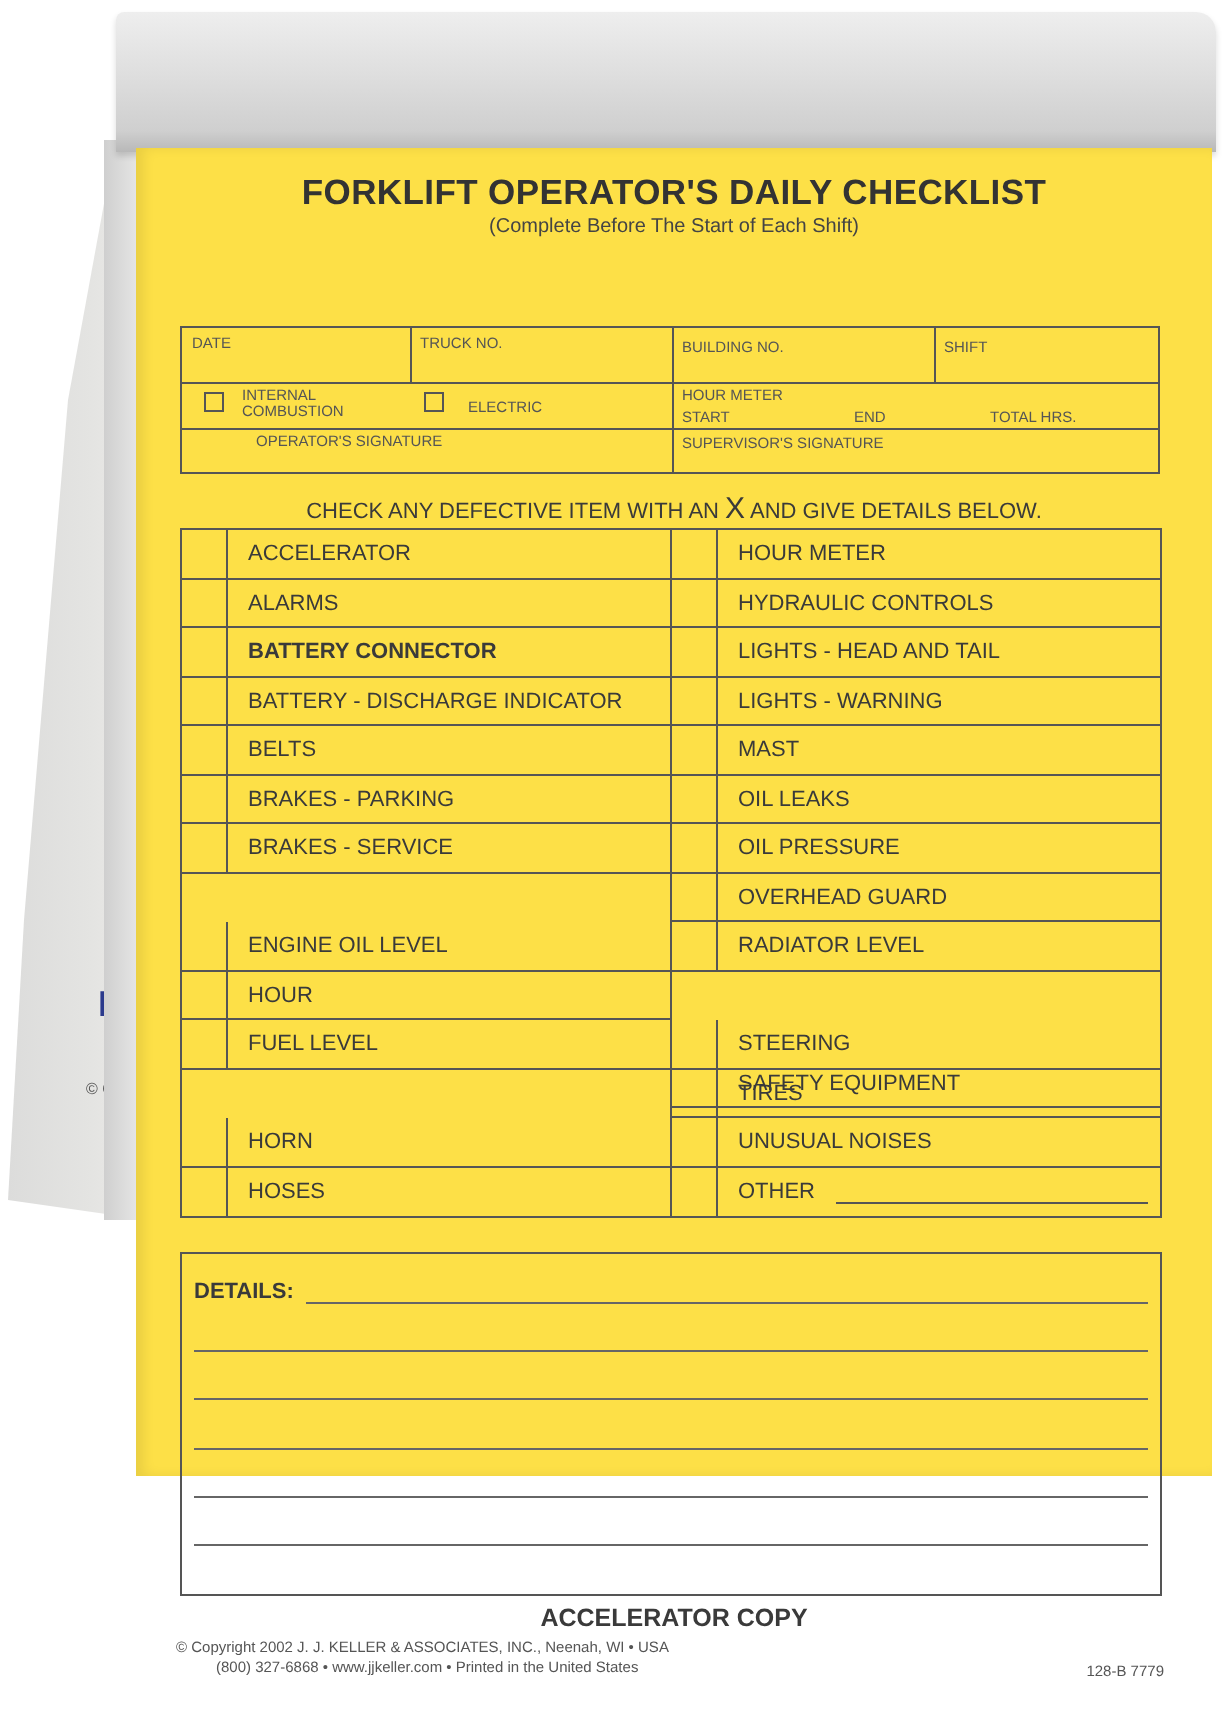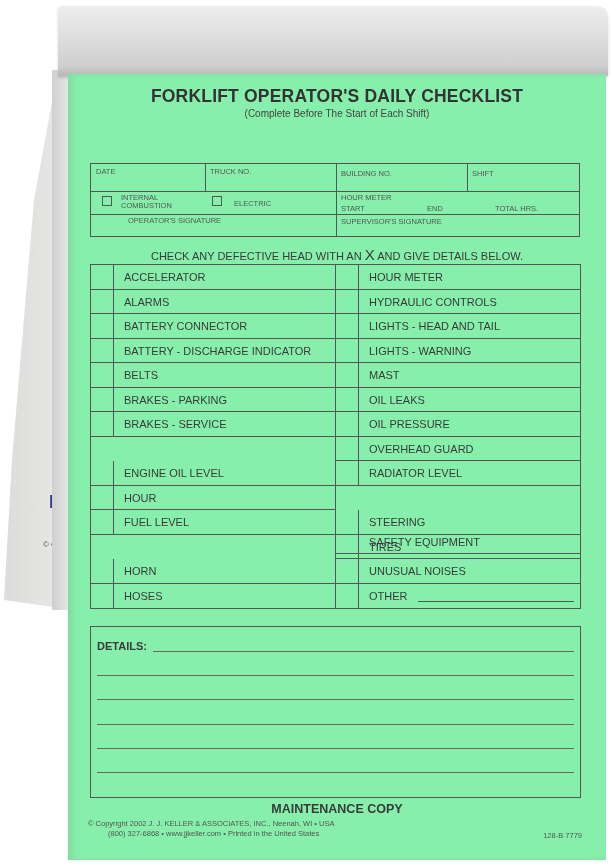--- a/index.html
+++ b/index.html
@@ -28,22 +28,22 @@
     border-radius: 4px 10px 0 0;
     box-shadow: 0 2px 3px rgba(0,0,0,0.15);
   }
   .binding-left {
     position: absolute; left: 52px; top: 70px; width: 18px; height: 540px;
     background: linear-gradient(90deg, #cfcfcf, #e7e7e6);
   }
 
   
   .page {
-    position: absolute; left: 68px; top: 74px; width: 538px; height: 786px;
-    background: #86efac;
+    position: absolute; left: 68px; top: 74px; width: 538px; height: 664px;
+    background: #fde047;
     box-shadow: inset 4px 0 6px rgba(0,0,0,0.08);
   }
   .title {
     position: absolute; left: 0; top: 12px; width: 100%; text-align: center;
     font-size: 17.5px; font-weight: bold; color: #333; letter-spacing: 0.2px;
   }
   .subtitle {
     position: absolute; left: 0; top: 34px; width: 100%; text-align: center;
     font-size: 10px; color: #444;
   }
@@ -146,34 +146,34 @@
     <div class="cell" style="left:250px;top:29px;">HOUR METER</div>
     <div class="cell" style="left:250px;top:40px;">START</div>
     <div class="cell" style="left:336px;top:40px;">END</div>
     <div class="cell" style="left:404px;top:40px;">TOTAL HRS.</div>
 
     <div class="cell" style="left:5px;top:52px;margin-left:32px;">OPERATOR'S SIGNATURE</div>
     <div class="cell" style="left:250px;top:53px;">SUPERVISOR'S SIGNATURE</div>
   </div>
 
   <div class="instruction">
-    <span>CHECK ANY DEFECTIVE HEAD WITH AN </span><span class="x">X</span><span> AND GIVE DETAILS BELOW.</span>
+    <span>CHECK ANY DEFECTIVE ITEM WITH AN </span><span class="x">X</span><span> AND GIVE DETAILS BELOW.</span>
   </div>
 
   <div class="checklist">
     <div class="col" style="left:0;width:244px;height:343px;border-right:1px solid #555;">
       <div class="row" style="top:0px;">
           <div class="box"></div>
           <span class="label">ACCELERATOR</span>
         </div>
       <div class="row" style="top:24.5px;">
           <div class="box"></div>
           <span class="label">ALARMS</span>
         </div>
-      <div class="row" style="top:49px;">
+      <div class="row" style="top:49px;font-weight:bold;">
           <div class="box"></div>
           <span class="label">BATTERY CONNECTOR</span>
         </div>
       <div class="row" style="top:73.5px;">
           <div class="box"></div>
           <span class="label">BATTERY - DISCHARGE INDICATOR</span>
         </div>
       <div class="row" style="top:98px;">
           <div class="box"></div>
           <span class="label">BELTS</span>
@@ -272,17 +272,17 @@
   <div class="details">
     <div class="details-label">DETAILS:</div>
     <div class="dline first" style="top:24px;"></div>
     <div class="dline" style="top:48px;"></div>
     <div class="dline" style="top:72px;"></div>
     <div class="dline" style="top:97px;"></div>
     <div class="dline" style="top:121px;"></div>
     <div class="dline" style="top:145px;"></div>
   </div>
 
-  <div class="copy-label">MAINTENANCE COPY</div>
+  <div class="copy-label">ACCELERATOR COPY</div>
   <div class="footer1">© Copyright 2002 J. J. KELLER &amp; ASSOCIATES, INC., Neenah, WI • USA</div>
   <div class="footer2">(800) 327-6868 • www.jjkeller.com • Printed in the United States</div>
   <div class="form-no">128-B  7779</div>
 </div>
 
 </body></html>

